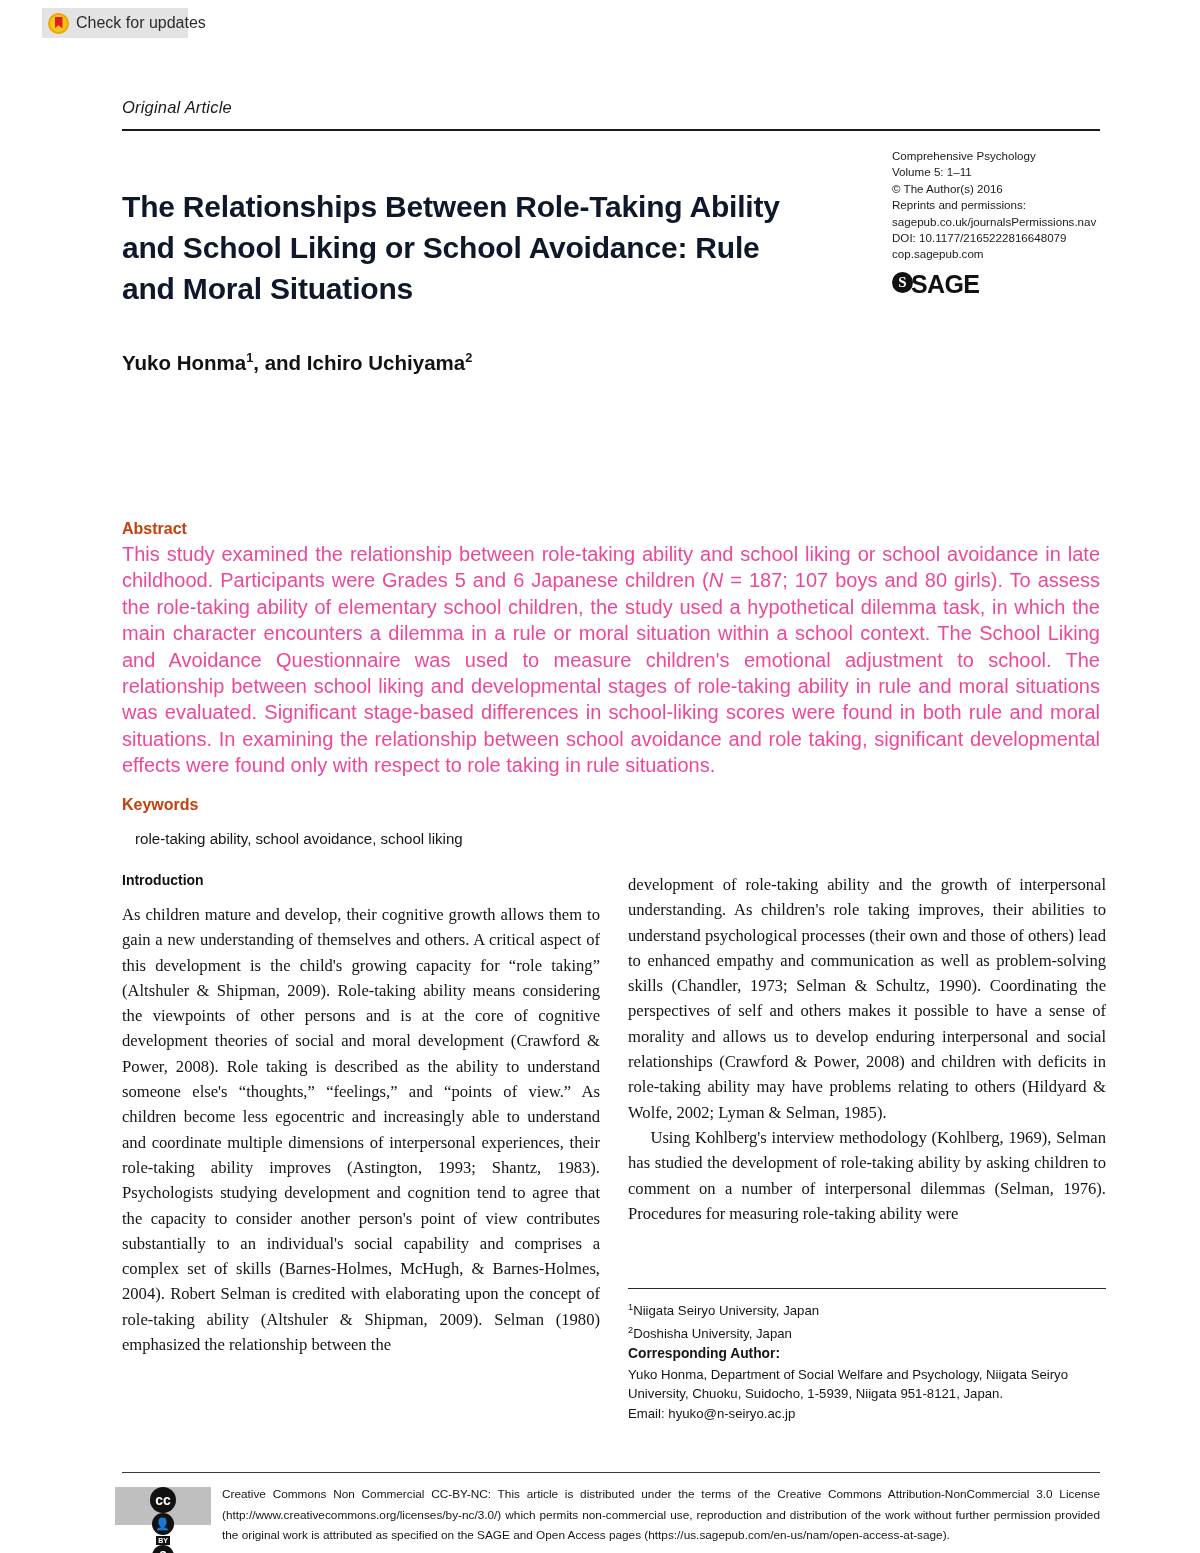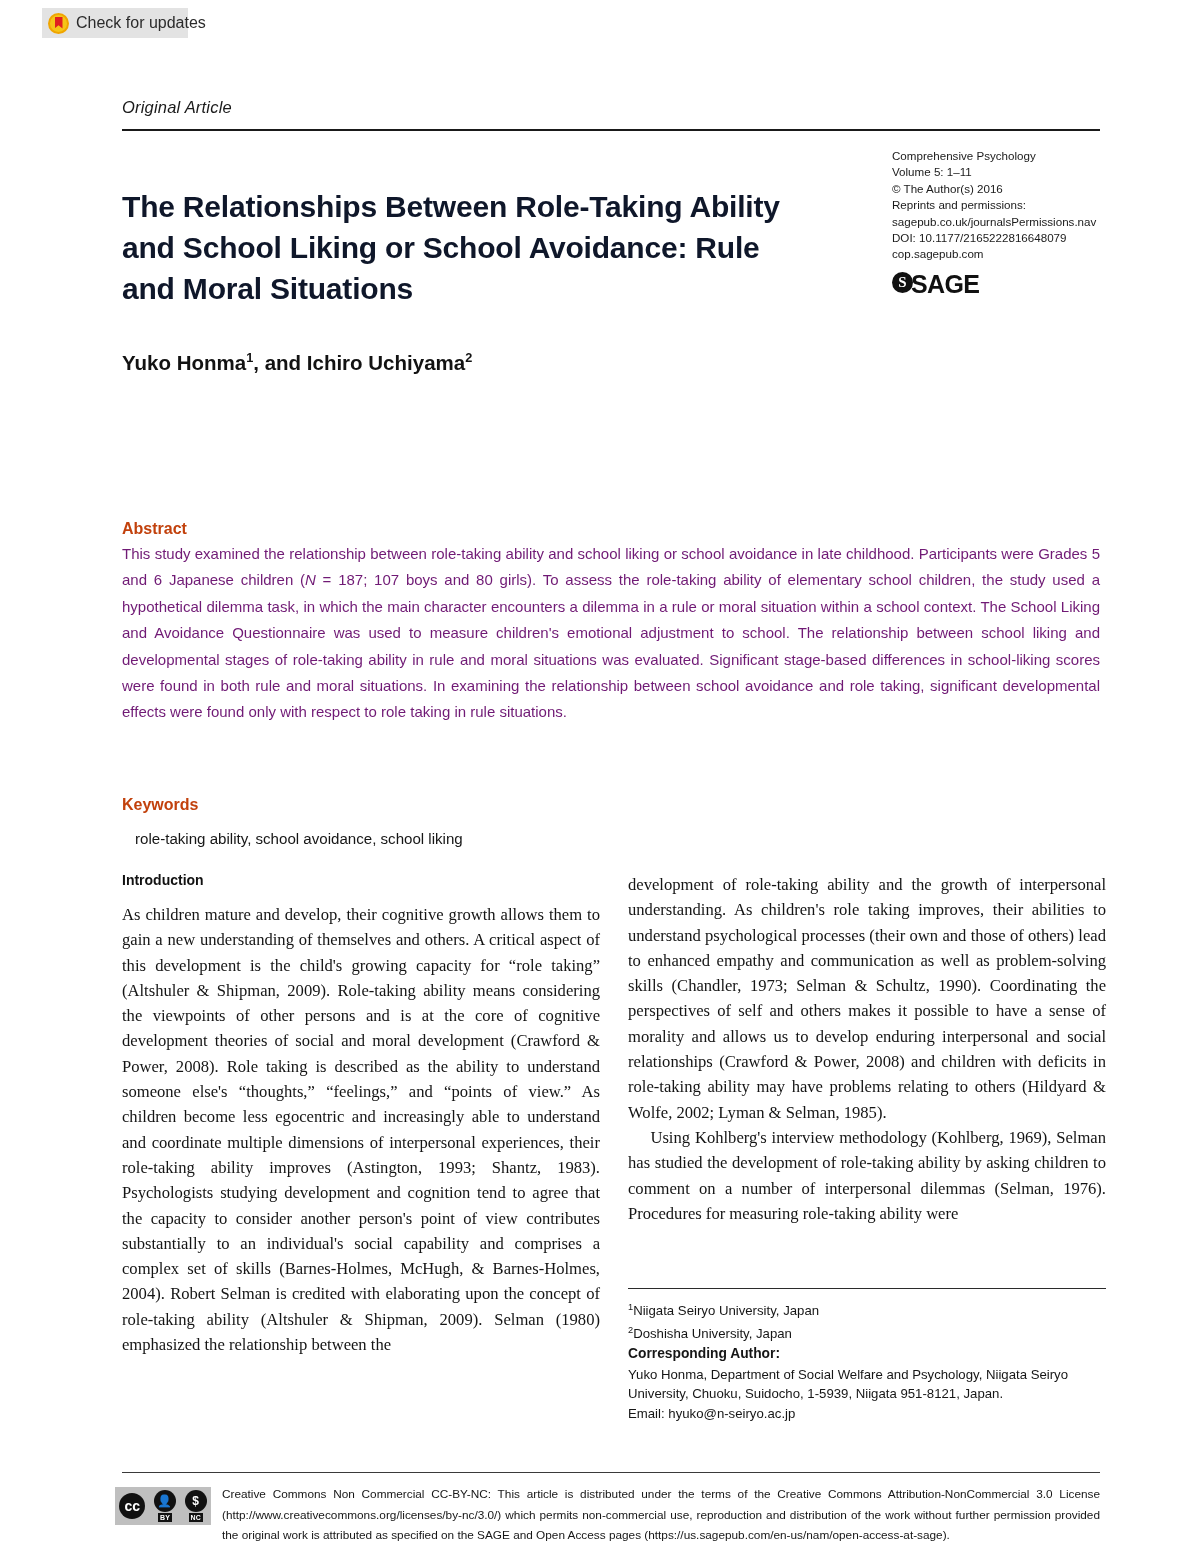--- a/index.html
+++ b/index.html
@@ -160,23 +160,23 @@
     margin: 16px 0 3px 0;
   }
   .abstract-block {
     position: absolute;
     left: 122px;
     top: 504px;
     width: 978px;
   }
   .abstract-body {
     font-family: "Liberation Sans", sans-serif;
-    font-size: 15px;
+    font-size: 20px;
     line-height: 26.4px;
-    color: #701a75;
+    color: #ec4899;
     text-align: justify;
     margin: 0;
   }
   .abstract-body i { font-style: italic; }
 
   .keywords-block {
     position: absolute;
     left: 122px;
     top: 780px;
     width: 978px;
@@ -262,20 +262,21 @@
     left: 115px;
     top: 1487px;
     width: 96px;
     height: 38px;
     background: #bfbfbf;
     display: flex;
     align-items: center;
     justify-content: space-around;
     padding: 0 0;
     box-sizing: border-box;
+    flex-direction: column;
   }
   .cc-circle {
     width: 26px;
     height: 26px;
     border-radius: 50%;
     background: #111111;
     color: #ffffff;
     font-family: "Liberation Sans", sans-serif;
     font-weight: bold;
     font-size: 14px;

